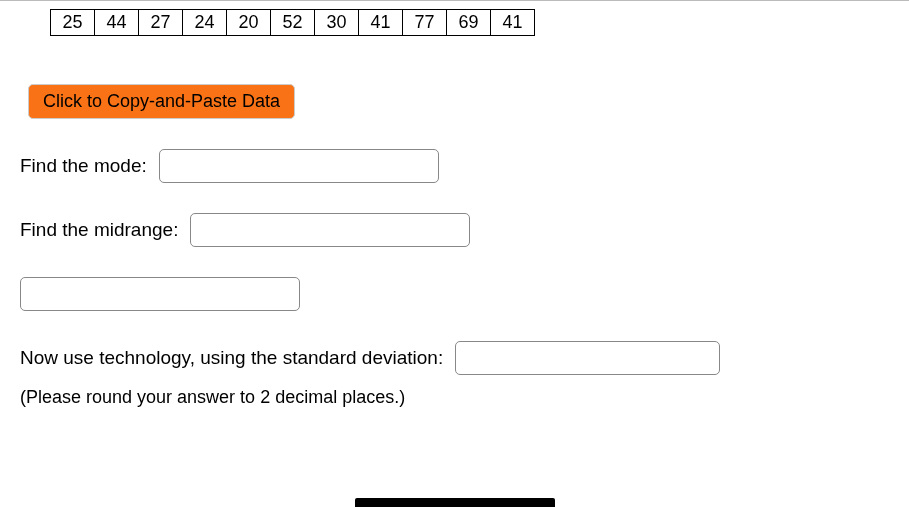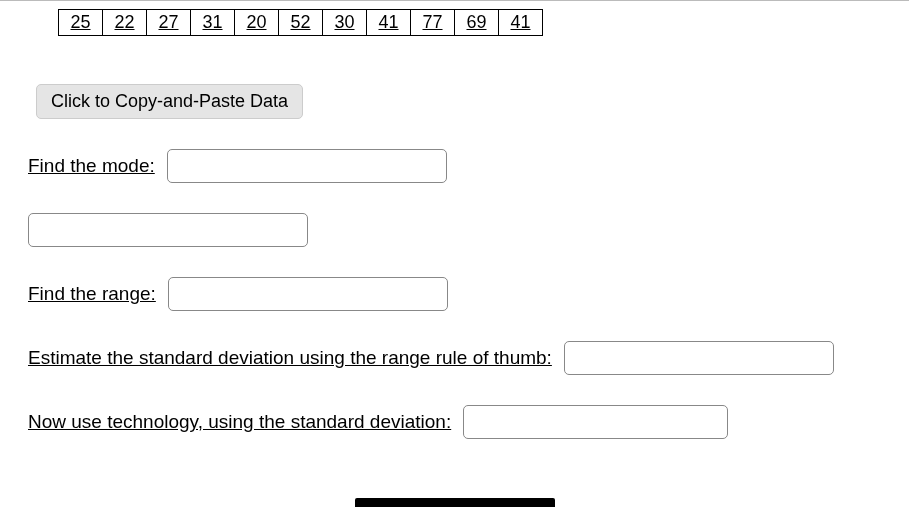--- a/index.html
+++ b/index.html
@@ -12,43 +12,42 @@
       background: #fff;
       width: 909px;
       overflow: hidden;
     }
     .top-line {
       border-top: 1px solid #bbb;
       width: 100%;
       height: 0;
     }
     .container {
-      padding: 8px 20px 20px 28px;
-      text-decoration: underline;
+      padding: 8px 20px 20px 20px;
     }
     .data-table {
       border-collapse: collapse;
       margin-left: 30px;
       margin-top: 0;
     }
     .data-table td {
       border: 1px solid #000;
       padding: 2px 10px;
       text-align: center;
       font-size: 18px;
       background: #fff;
       min-width: 44px;
     }
     .copy-btn {
       margin-top: 48px;
       margin-left: 8px;
       font-family: inherit;
       font-size: 18px;
       padding: 6px 14px;
-      background: #e5e5e5;
+      background: #f97316;
       border: 1px solid #ccc;
       border-radius: 5px;
       cursor: pointer;
     }
     .field-row {
       margin-top: 30px;
       display: flex;
       align-items: center;
       flex-wrap: wrap;
       gap: 12px;
@@ -83,55 +82,52 @@
 <body>
 
 <div class="top-line"></div>
 
 <div class="container">
 
   <table class="data-table">
     <tbody>
         <tr>
           <td>25</td>
-          <td>22</td>
+          <td>44</td>
           <td>27</td>
-          <td>31</td>
+          <td>24</td>
           <td>20</td>
           <td>52</td>
           <td>30</td>
           <td>41</td>
           <td>77</td>
           <td>69</td>
           <td>41</td>
         </tr>
   </tbody>
     </table>
 
   <button class="copy-btn">Click to Copy-and-Paste Data</button>
 
   <div class="field-row">
     <label>Find the mode: </label>
     <input type="text" class="text-input w-280" style="">
   </div>
 
   <div class="field-row">
+    <label>Find the midrange: </label>
     <input type="text" class="text-input w-280" style="">
   </div>
 
   <div class="field-row">
-    <label>Find the range: </label>
     <input type="text" class="text-input w-280" style="">
   </div>
 
-  <div class="field-row">
-    <label>Estimate the standard deviation using the range rule of thumb: </label>
-    <input type="text" class="text-input w-270" style="">
-  </div>
 
   <div class="field-row">
     <label>Now use technology, using the standard deviation: </label>
     <input type="text" class="text-input w-265" style="">
+    <span class="trailing-text">(Please round your answer to 2 decimal places.)</span>
   </div>
 
 </div>
 
 <div class="bottom-bar"></div>
 
 </body></html>

